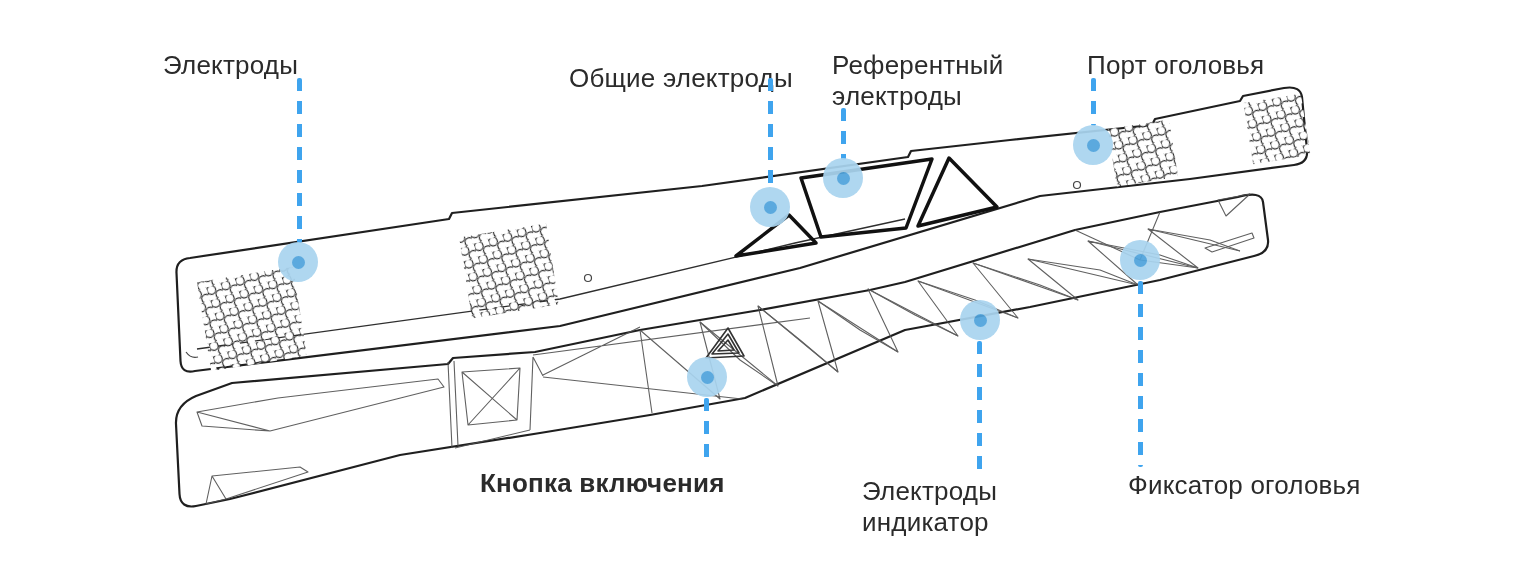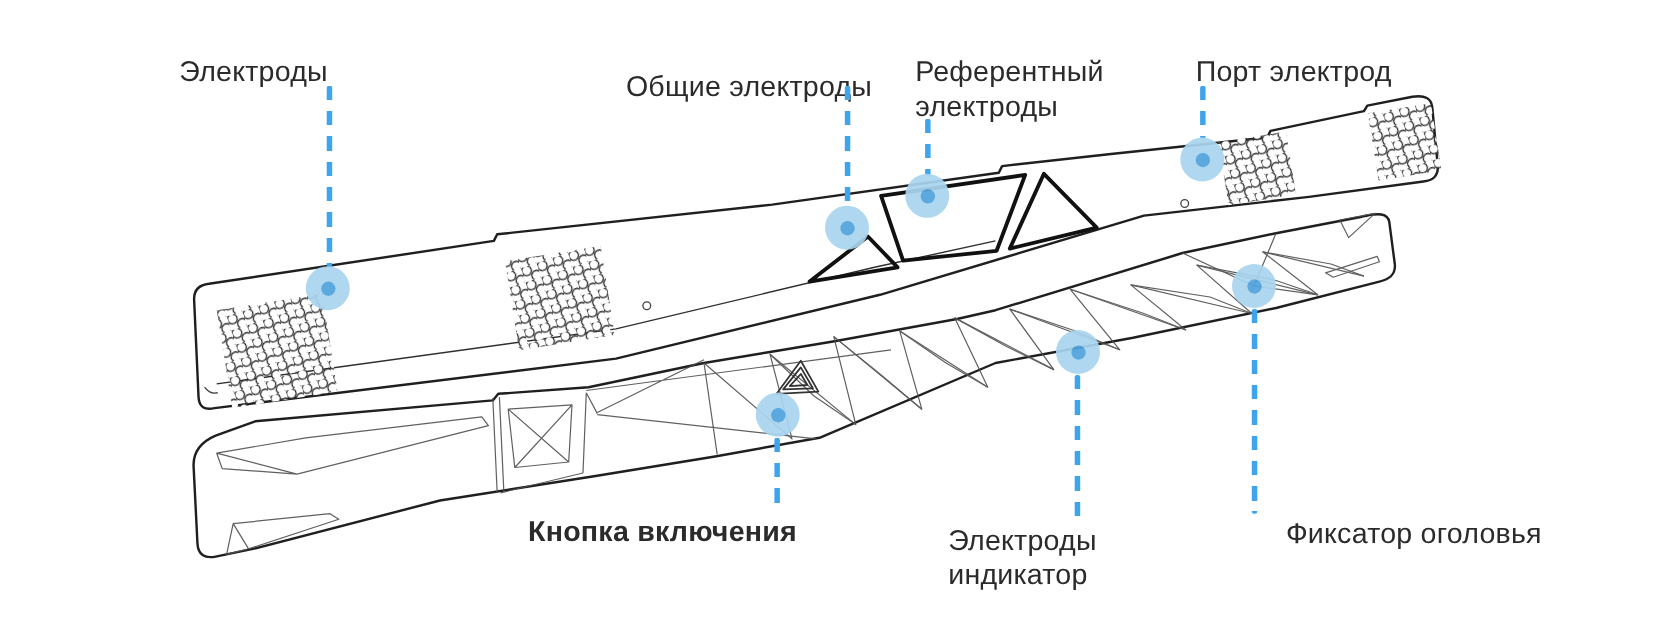--- a/index.html
+++ b/index.html
@@ -117,21 +117,21 @@
 
   <div>
     <div class="label wrap" style="left:832px;top:50px;width:200px;">Референтный электроды</div>
     <div class="dash" style="left:841px;top:108px;height:52px;"></div>
     <div class="marker" style="left:823px;top:158px;">
       <span class="dot"></span>
     </div>
   </div>
 
   <div>
-    <div class="label" style="left:1087px;top:50px;">Порт электрод</div>
+    <div class="label" style="left:1087px;top:50px;">Порт оголовья</div>
     <div class="dash" style="left:1091px;top:78px;height:48px;"></div>
     <div class="marker" style="left:1073px;top:125px;">
       <span class="dot"></span>
     </div>
   </div>
 
   <div>
     <div class="marker" style="left:687px;top:357px;">
       <span class="dot"></span>
     </div>
@@ -145,16 +145,16 @@
     </div>
     <div class="dash" style="left:977px;top:341px;height:131px;"></div>
     <div class="label wrap" style="left:862px;top:476px;width:150px;">Электроды индикатор</div>
   </div>
 
   <div>
     <div class="marker" style="left:1120px;top:240px;">
       <span class="dot"></span>
     </div>
     <div class="dash" style="left:1138px;top:281px;height:186px;"></div>
-    <div class="label" style="left:1128px;top:470px;margin-left:41px;">Фиксатор оголовья</div>
+    <div class="label" style="left:1128px;top:470px;">Фиксатор оголовья</div>
   </div>
 
 </div>
 
 </body></html>

